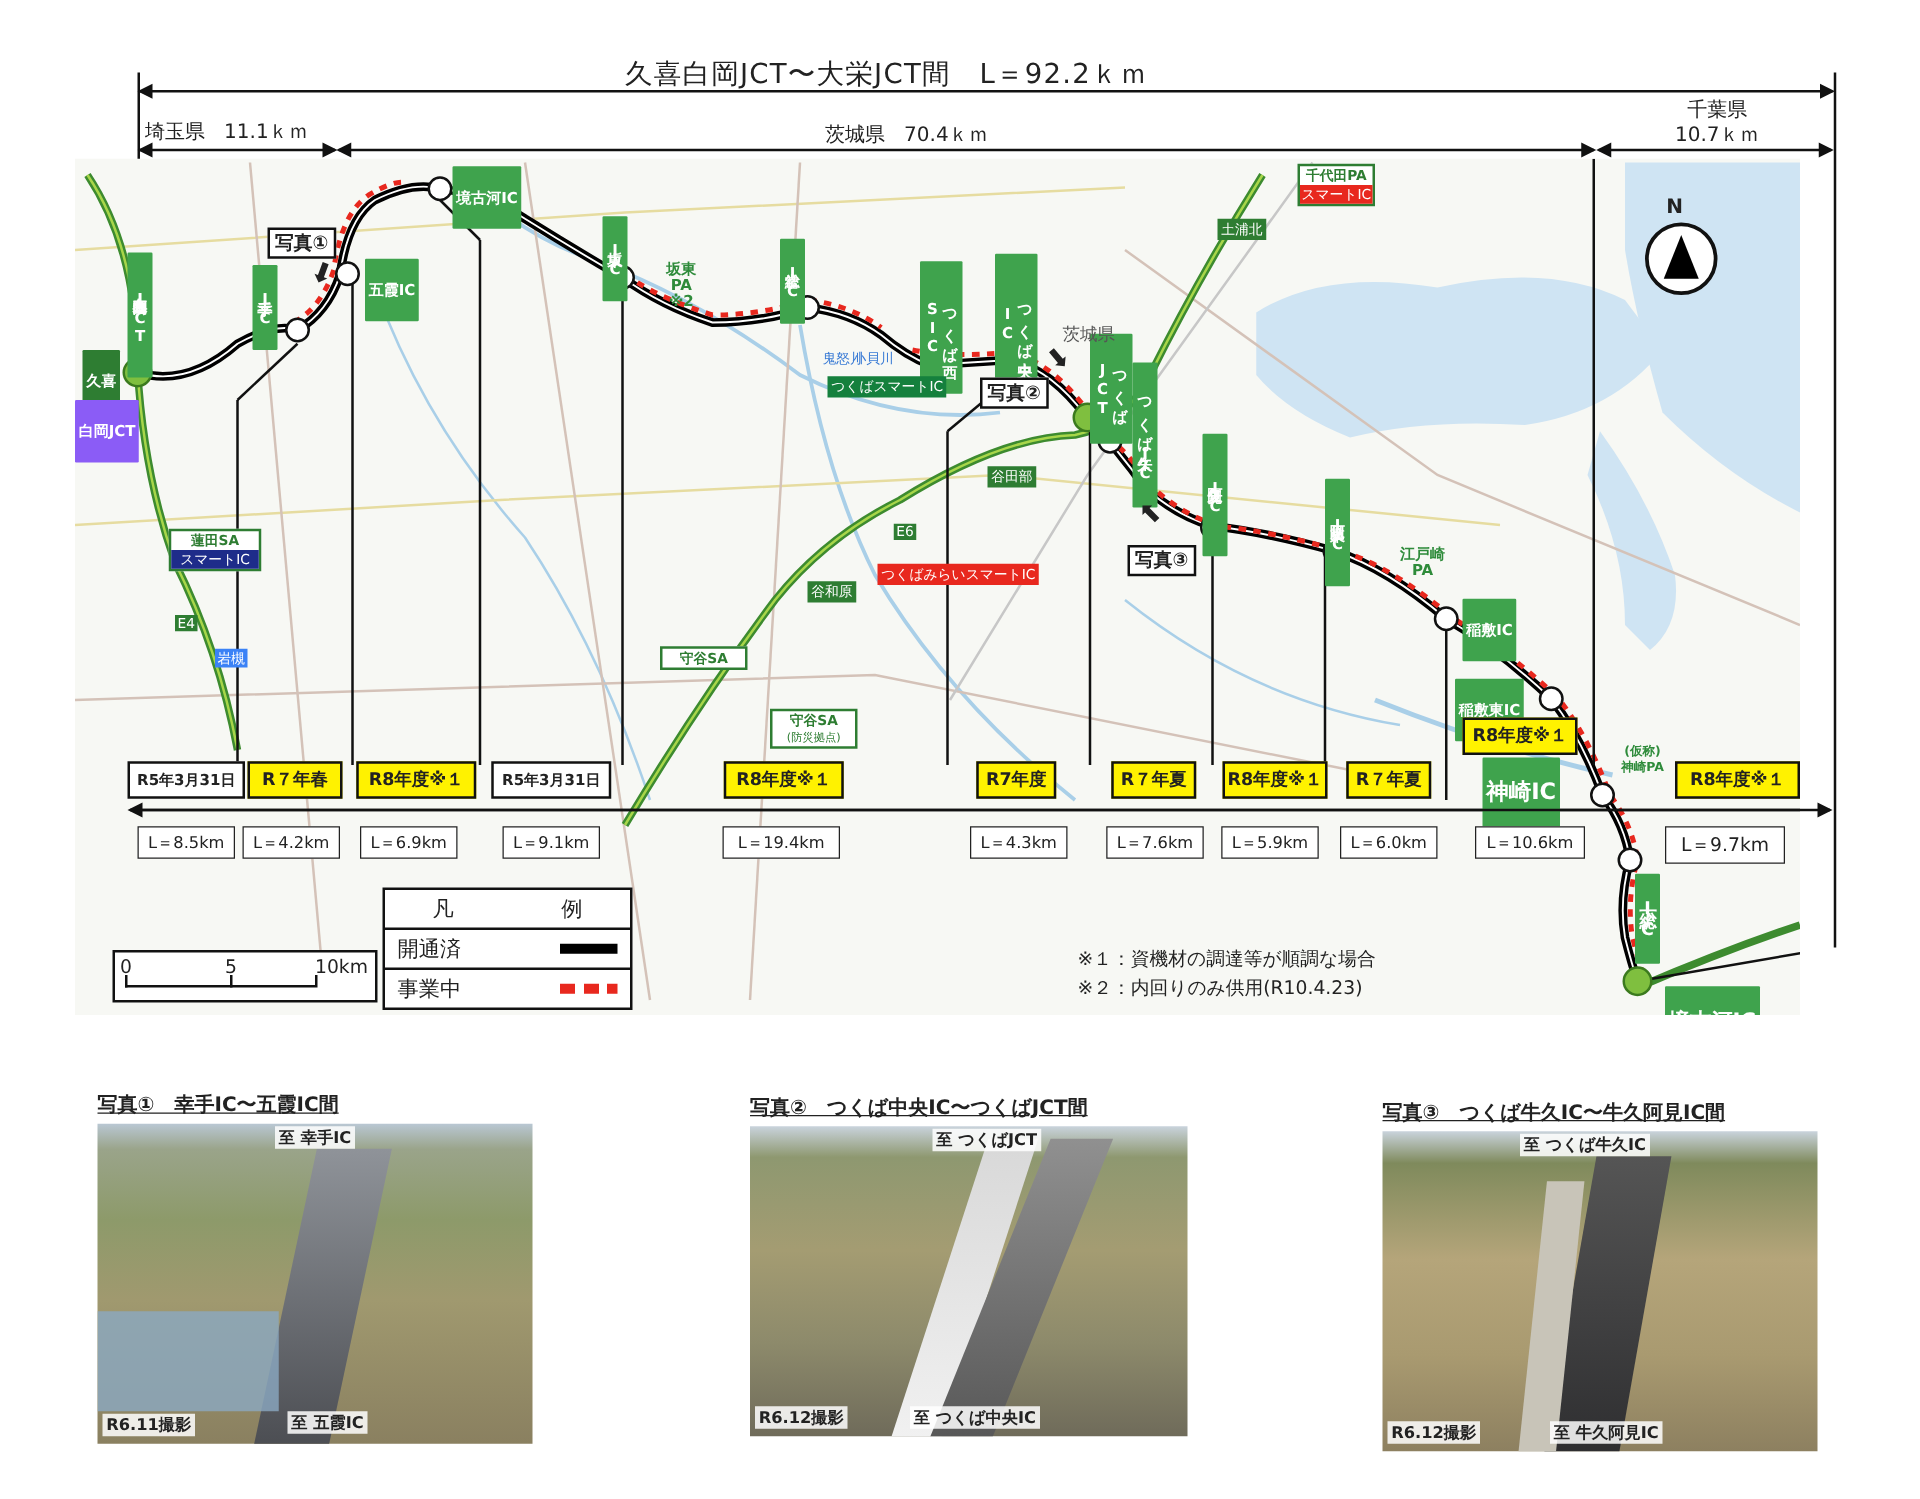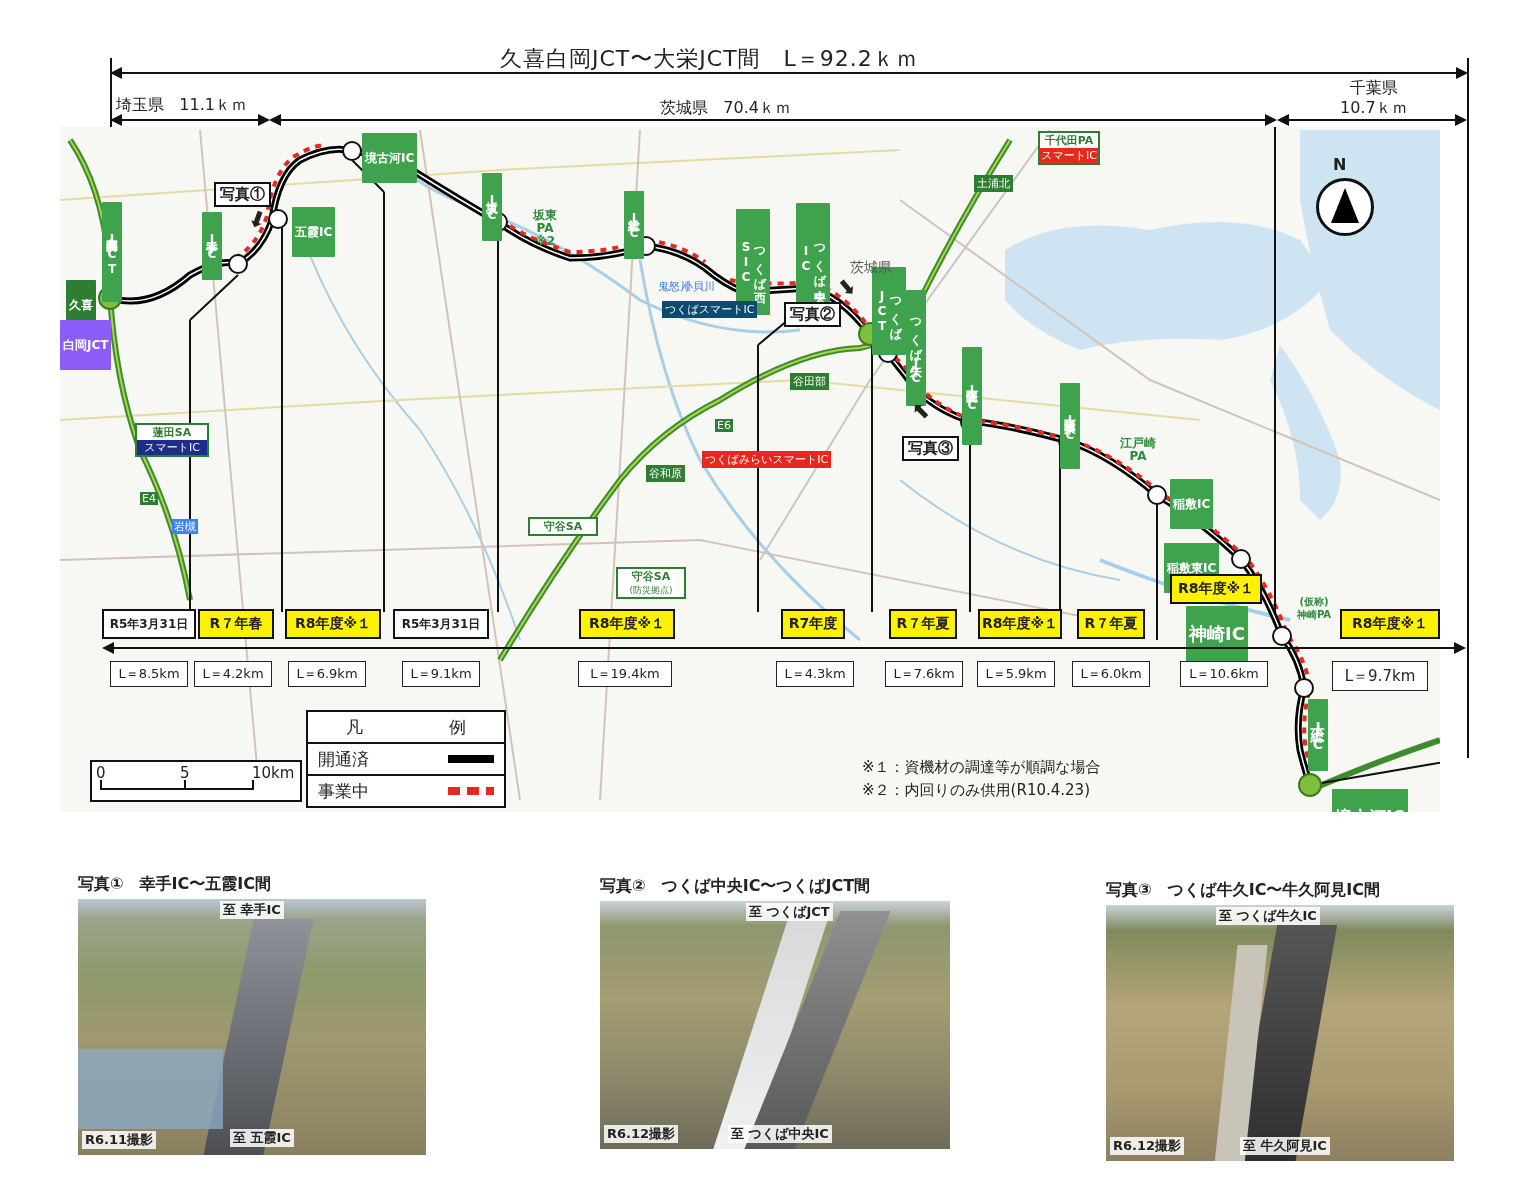--- a/index.html
+++ b/index.html
@@ -14,28 +14,28 @@
   .pref-label{font-size:16px;white-space:nowrap;}
   #map{position:absolute;left:60px;top:127px;width:1380px;height:685px;background:#f7f8f4;overflow:hidden;}
   .ic-label{position:absolute;background:#3fa34d;color:#fff;font-weight:bold;font-size:12px;text-align:center;line-height:14px;padding:18px 3px;border-radius:1px;}
   .ic-label.vert{writing-mode:vertical-rl;text-orientation:upright;letter-spacing:1px;}
   .ic-node{position:absolute;width:16px;height:16px;border-radius:50%;background:#fff;border:2px solid #111;margin:-10px 0 0 -10px;}
   .jct-node{position:absolute;width:20px;height:20px;border-radius:50%;background:#7fbf3f;border:2px solid #3b7a1e;margin:-12px 0 0 -12px;}
   .status-box{position:absolute;height:26px;border:2px solid #111;font-weight:bold;font-size:14px;display:flex;align-items:center;justify-content:center;white-space:nowrap;}
   .status-box.yellow{background:#fff200;}
   .status-box.white{background:#fff;font-size:12px;}
   .len-box{position:absolute;height:24px;border:1.5px solid #222;background:#fff;font-size:13px;display:flex;align-items:center;justify-content:center;white-space:nowrap;}
-  .photo-tag{position:absolute;border:2px solid #111;background:#fff;font-weight:bold;font-size:15px;padding:1px 4px;font-family:Liberation Serif, serif;}
+  .photo-tag{position:absolute;border:2px solid #111;background:#fff;font-weight:bold;font-size:15px;padding:1px 4px;}
   .legend{position:absolute;left:306px;top:710px;width:196px;border:2px solid #111;background:#fff;}
   .legend-row{height:30px;border-bottom:2px solid #111;display:flex;align-items:center;justify-content:space-between;padding:0 10px;font-size:17px;}
   .legend-row:last-child{border-bottom:none;}
   .scale{position:absolute;left:90px;top:760px;width:208px;height:38px;border:2px solid #111;background:#fff;}
   .note{position:absolute;font-size:15px;white-space:nowrap;}
   .photo-section{position:absolute;}
-  .photo-caption{font-weight:bold;font-size:16px;white-space:nowrap;margin-bottom:4px;}
+  .photo-caption{font-weight:bold;font-size:16px;white-space:nowrap;margin-bottom:4px;text-decoration:underline;}
   .photo{position:relative;overflow:hidden;}
   .photo .dir{position:absolute;background:rgba(255,255,255,0.85);font-size:13px;font-weight:bold;padding:0 3px;white-space:nowrap;}
   .photo .date{position:absolute;left:4px;bottom:6px;background:rgba(255,255,255,0.85);font-size:13px;font-weight:bold;padding:0 3px;}
   .compass{position:absolute;left:1316px;top:178px;width:52px;height:52px;border:3px solid #111;border-radius:50%;background:#fff;}
   .compass-n{position:absolute;left:1333px;top:155px;font-size:16px;font-weight:bold;}
   .misc-label{position:absolute;font-size:11px;white-space:nowrap;}
   .pa-label{position:absolute;color:#2e8b3a;font-weight:bold;font-size:12px;text-align:center;line-height:13px;}
 </style>
 </head>
 <body>
@@ -172,21 +172,21 @@
   <div class="ic-label" style="left:1110px;top:352px;">稲敷IC</div>
   <div class="ic-label" style="left:1104px;top:416px;">稲敷東IC</div>
   <div class="ic-label" style="left:1126px;top:479px;font-size:18px;line-height:20px;">神崎IC</div>
   <div class="pa-label" style="left:1236px;top:468px;width:36px;font-size:10px;">(仮称)神崎PA</div>
   <div class="ic-label vert" style="left:1248px;top:572px;font-size:14px;">下総IC</div>
   <div class="ic-label" style="left:1272px;top:662px;font-size:17px;line-height:20px;">境古河IC</div>
 
   <div class="misc-label" style="left:790px;top:132px;font-size:14px;color:#555;">茨城県</div>
   <div class="misc-label" style="left:567px;top:152px;color:#3a7bd5;margin-left:31px;">鬼怒川</div>
   <div class="misc-label" style="left:622px;top:152px;color:#3a7bd5;">小貝川</div>
-  <div class="misc-label" style="left:602px;top:174px;background:#0c4a6e;color:#fff;padding:1px 3px;">つくばスマートIC</div>
+  <div class="misc-label" style="left:602px;top:174px;background:#15803d;color:#fff;padding:1px 3px;">つくばスマートIC</div>
   <div class="misc-label" style="left:642px;top:324px;background:#e8281e;color:#fff;padding:1px 3px;">つくばみらいスマートIC</div>
   <div class="misc-label" style="left:586px;top:338px;background:#2e7d32;color:#fff;padding:1px 3px;">谷和原</div>
   <div class="misc-label" style="left:730px;top:246px;background:#2e7d32;color:#fff;padding:1px 3px;">谷田部</div>
   <div class="misc-label" style="left:914px;top:48px;background:#2e7d32;color:#fff;padding:1px 3px;">土浦北</div>
   <div class="misc-label" style="left:978px;top:4px;border:2px solid #2e7d32;background:#fff;width:58px;text-align:center;">
     <div style="color:#2e7d32;font-weight:bold;">千代田PA</div>
     <div style="background:#e8281e;color:#fff;">スマートIC</div>
   </div>
   <div class="misc-label" style="left:75px;top:296px;border:2px solid #2e7d32;background:#fff;width:70px;text-align:center;">
     <div style="color:#2e7d32;font-weight:bold;">蓮田SA</div>

